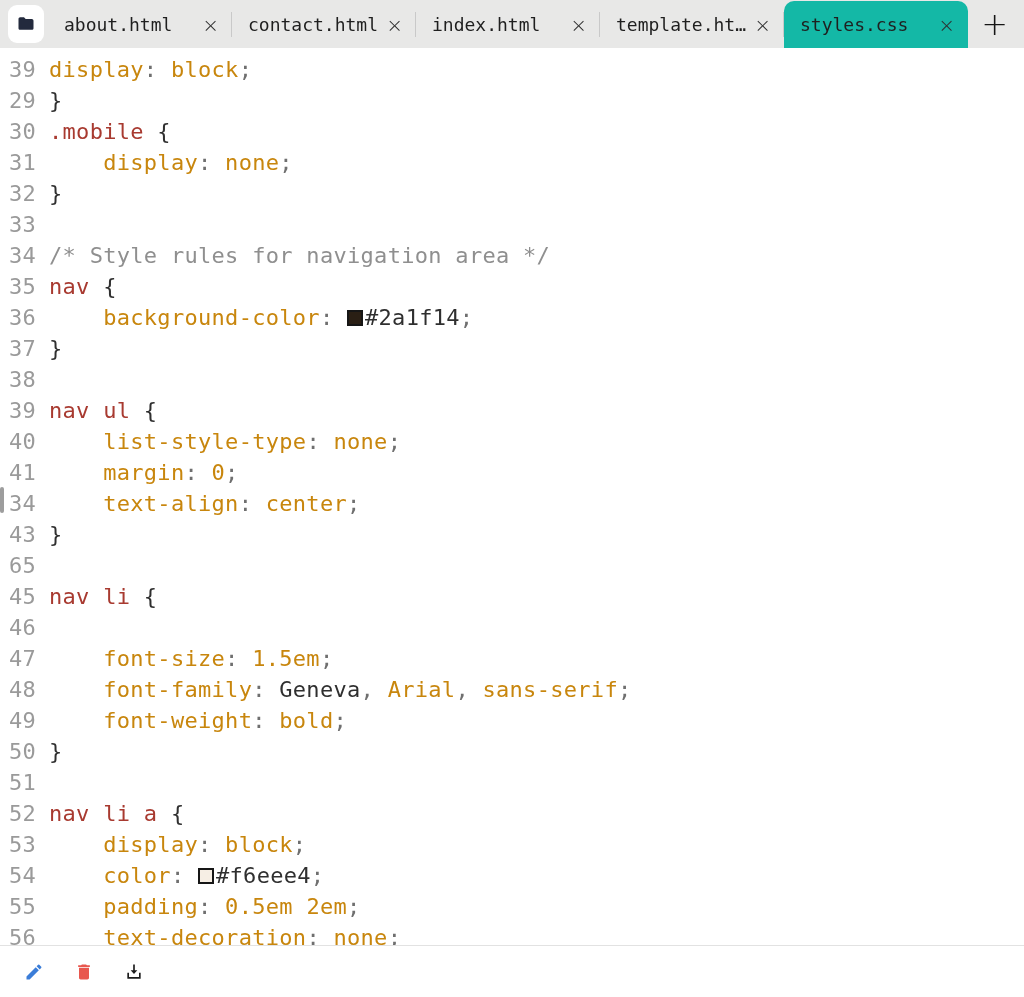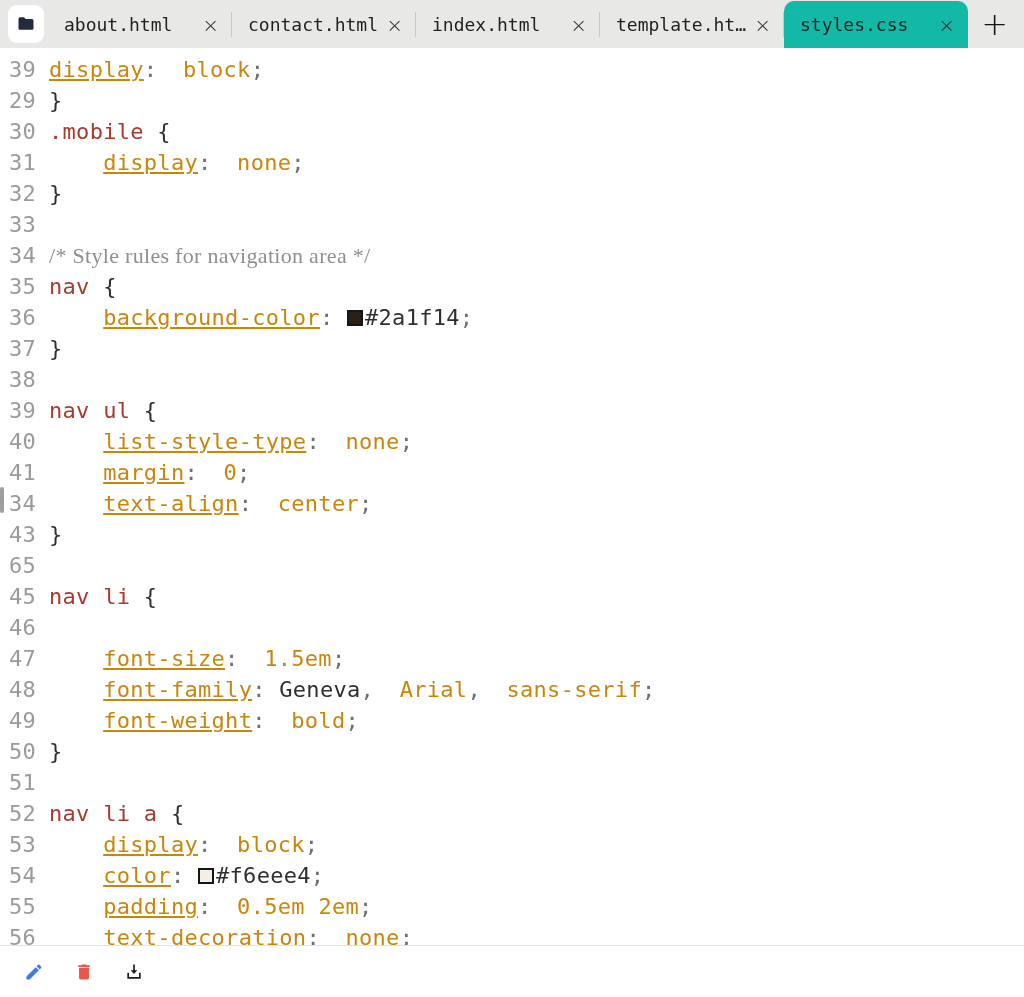--- a/index.html
+++ b/index.html
@@ -73,24 +73,24 @@
   }
   .line {
     display: flex; height: 31px; line-height: 31px;
     font-size: 22px; letter-spacing: 0.3px; white-space: pre;
   }
   .ln {
     width: 36px; flex-shrink: 0; text-align: right;
     color: var(--c-ln);
   }
   .lc { padding-left: 13px; }
-  .tk-p { color: var(--c-prop); text-decoration: underline; }
-  .tk-v { color: var(--c-val); margin-left: 12px; }
+  .tk-p { color: var(--c-prop); }
+  .tk-v { color: var(--c-val); }
   .tk-s { color: var(--c-sel); }
-  .tk-c { color: var(--c-com); font-family: Liberation Serif, serif; }
+  .tk-c { color: var(--c-com); }
   .tk-t { color: var(--c-plain); }
   .tk-u { color: var(--c-punct); }
   .swatch {
     display: inline-block; width: 16px; height: 16px;
     border: 2px solid #161616; vertical-align: -1px; margin-right: 2px;
   }
 
   .left-thumb {
     position: absolute; left: 0; top: 487px;
     width: 4px; height: 26px; border-radius: 2px;

